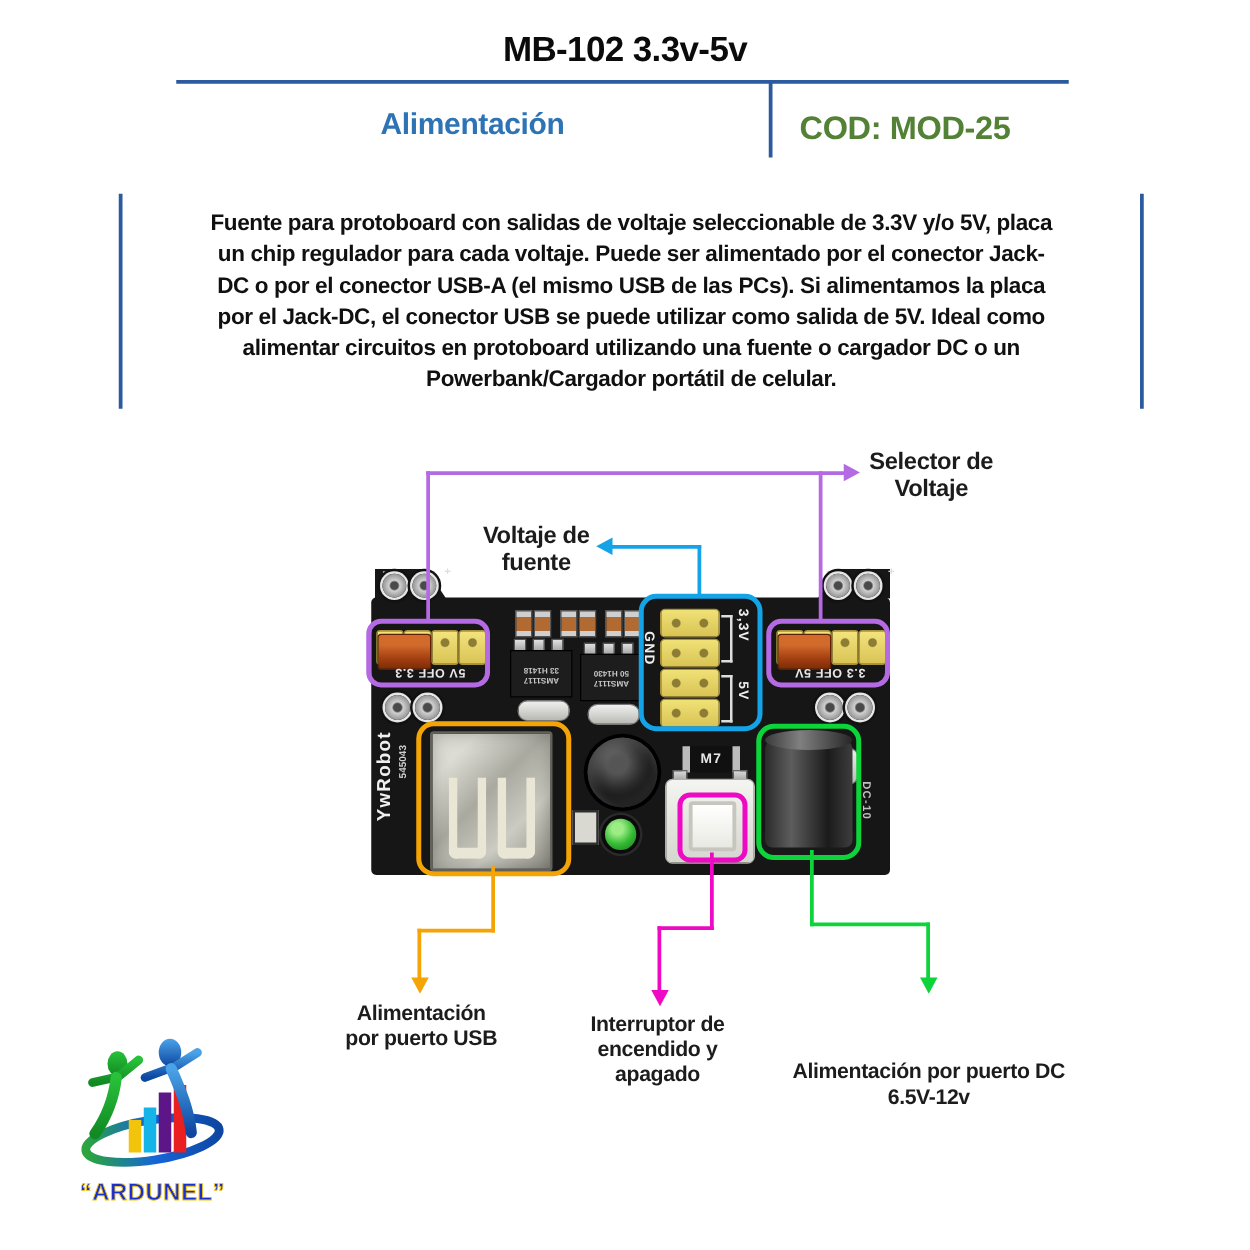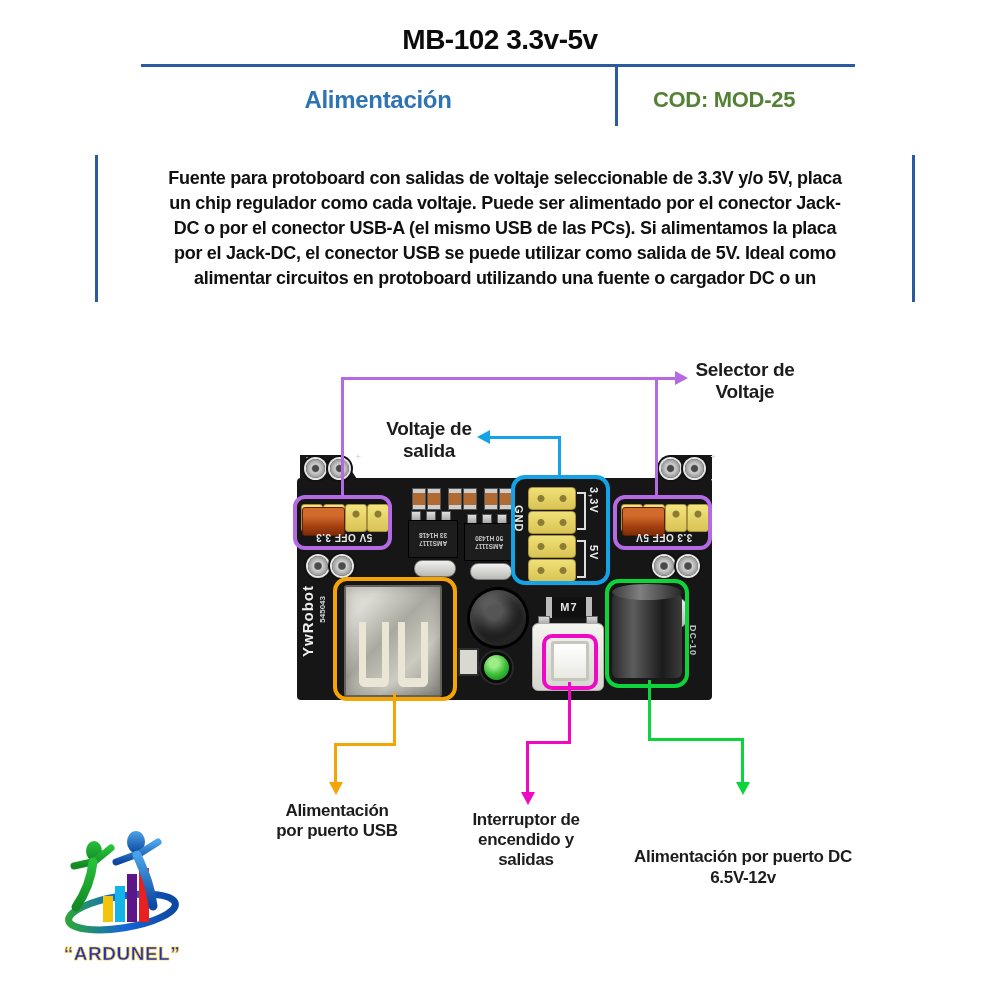--- a/index.html
+++ b/index.html
@@ -5,21 +5,21 @@
   html,body{margin:0;padding:0;background:#fff;}
   #canvas{position:relative;width:1000px;height:1000px;background:#ffffff;overflow:hidden;
           font-family:"Liberation Sans",sans-serif;}
   .abs{position:absolute;}
   
   .title{left:0;top:24px;width:1000px;text-align:center;font-size:28px;font-weight:bold;
          letter-spacing:-0.5px;color:#0b0b0b;}
   .hrule{left:141px;top:64px;width:714px;height:3px;background:#2b5a9e;}
   .vrule{left:615px;top:64px;width:3px;height:62px;background:#2b5a9e;}
   .category{left:141px;top:86px;width:474px;text-align:center;font-size:24px;font-weight:bold;color:#2e74b5;letter-spacing:-0.3px;}
-  .code{left:618px;top:87px;width:212px;text-align:center;font-size:22px;font-weight:bold;color:#538135;letter-spacing:-0.3px;}
+  .code{left:618px;top:87px;width:212px;text-align:center;font-size:26px;font-weight:bold;color:#538135;letter-spacing:-0.3px;}
   
   .desc{left:95px;top:155px;width:810px;border-left:3px solid #2b5a9e;border-right:3px solid #2b5a9e;padding:11px 2px;}
   .desc span{display:block;text-align:center;font-size:18px;font-weight:bold;line-height:25px;
              color:#101010;letter-spacing:-0.3px;}
   
   .pcb{left:297px;top:478px;width:415px;height:222px;background:#161616;border-radius:4px;}
   .tab{background:#161616;}
   .pad{border-radius:50%;background:radial-gradient(circle at 50% 50%, #4a4a4a 22%, #d0d0d0 32%, #8d8d8d 75%, #5c5c5c);
        box-shadow:0 0 0 2px #e6e6e6, 0 0 0 4px #111;}
   .polarity{color:#ddd;font-size:9px;font-weight:bold;letter-spacing:22px;white-space:nowrap;}
@@ -82,24 +82,25 @@
 <div id="canvas">
 
   <div class="abs title">MB-102 3.3v-5v</div>
   <div class="abs hrule"></div>
   <div class="abs vrule"></div>
   <div class="abs category">Alimentación</div>
   <div class="abs code">COD: MOD-25</div>
 
   <div class="abs desc">
     <span>Fuente para protoboard con salidas de voltaje seleccionable de 3.3V y/o 5V, placa</span>
-    <span>un chip regulador como cada voltaje. Puede ser alimentado por el conector Jack-</span>
+    <span>un chip regulador para cada voltaje. Puede ser alimentado por el conector Jack-</span>
     <span>DC o por el conector USB-A (el mismo USB de las PCs). Si alimentamos la placa</span>
     <span>por el Jack-DC, el conector USB se puede utilizar como salida de 5V. Ideal como</span>
     <span>alimentar circuitos en protoboard utilizando una fuente o cargador DC o un</span>
+    <span>Powerbank/Cargador portátil de celular.</span>
   </div>
 
   <div class="abs tab" style="left:300px;top:455px;width:57px;height:24px;clip-path:polygon(0 0,72% 0,100% 100%,0 100%);"></div>
   <div class="abs tab" style="left:654px;top:455px;width:58px;height:24px;clip-path:polygon(28% 0,100% 0,100% 100%,0 100%);"></div>
   <div class="abs pcb"></div>
 
   <div class="abs polarity" style="left:306px;top:452px;">- +</div>
   <div class="abs polarity" style="left:661px;top:452px;">- +</div>
 
   <div class="abs pad" style="left:306px;top:459px;width:19px;height:19px;"></div>
@@ -204,40 +205,40 @@
   <div class="abs note note-lg" style="left:688px;top:359px;width:114px;">
     <span>Selector de</span>
     <span>Voltaje</span>
   </div>
 
   <div class="ln arr-l" style="left:477px;top:430px;"></div>
   <div class="ln c-cyan" style="left:489px;top:436px;width:72px;height:3px;"></div>
   <div class="ln c-cyan" style="left:558px;top:436px;width:3px;height:41px;"></div>
   <div class="abs note note-lg" style="left:374px;top:418px;width:110px;">
     <span>Voltaje de</span>
-    <span>salida</span>
+    <span>fuente</span>
   </div>
 
   <div class="ln c-orange" style="left:393px;top:693px;width:3px;height:53px;"></div>
   <div class="ln c-orange" style="left:334px;top:743px;width:62px;height:3px;"></div>
   <div class="ln c-orange" style="left:334px;top:743px;width:3px;height:40px;"></div>
   <div class="ln arr-d c-orange" style="left:329px;top:782px;"></div>
   <div class="abs note note-sm" style="left:262px;top:801px;width:150px;">
     <span>Alimentación</span>
     <span>por puerto USB</span>
   </div>
 
   <div class="ln c-magenta" style="left:568px;top:682px;width:3px;height:62px;"></div>
   <div class="ln c-magenta" style="left:526px;top:741px;width:45px;height:3px;"></div>
   <div class="ln c-magenta" style="left:526px;top:741px;width:3px;height:52px;"></div>
   <div class="ln arr-d c-magenta" style="left:521px;top:792px;"></div>
   <div class="abs note note-sm" style="left:446px;top:810px;width:160px;">
     <span>Interruptor de</span>
     <span>encendido y</span>
-    <span>salidas</span>
+    <span>apagado</span>
   </div>
 
   <div class="ln c-green" style="left:648px;top:680px;width:3px;height:61px;"></div>
   <div class="ln c-green" style="left:648px;top:738px;width:96px;height:3px;"></div>
   <div class="ln c-green" style="left:741px;top:738px;width:3px;height:45px;"></div>
   <div class="ln arr-d c-green" style="left:736px;top:782px;"></div>
   <div class="abs note note-sm" style="left:618px;top:846px;width:250px;line-height:21px;">
     <span>Alimentación por puerto DC</span>
     <span>6.5V-12v</span>
   </div>

